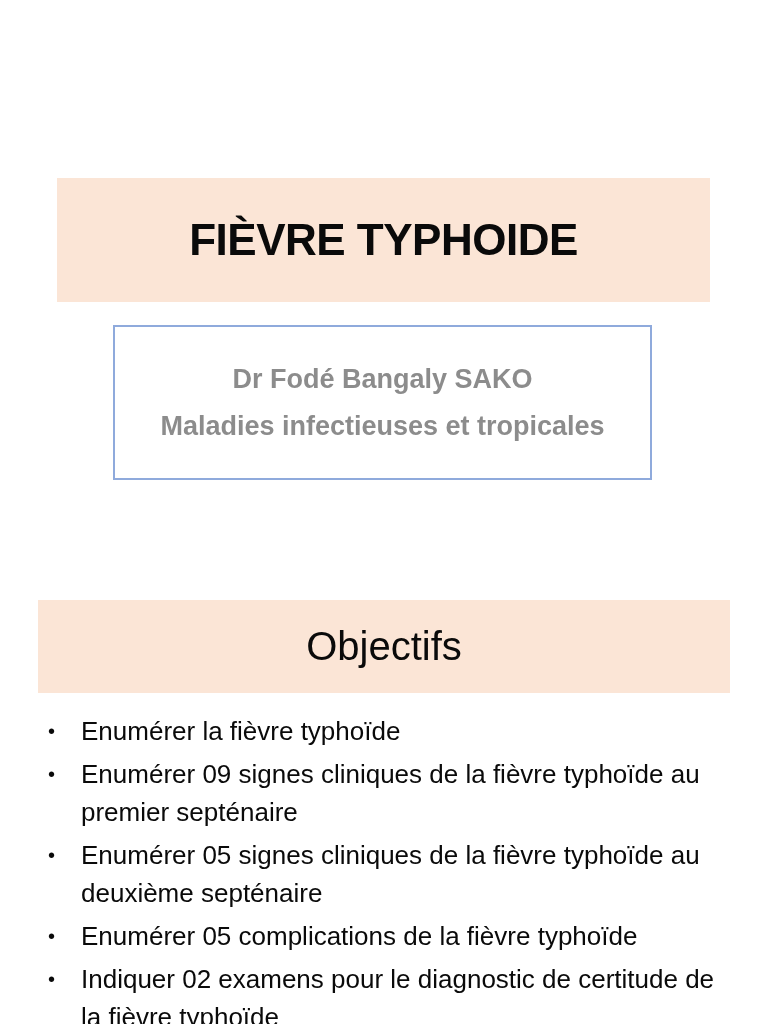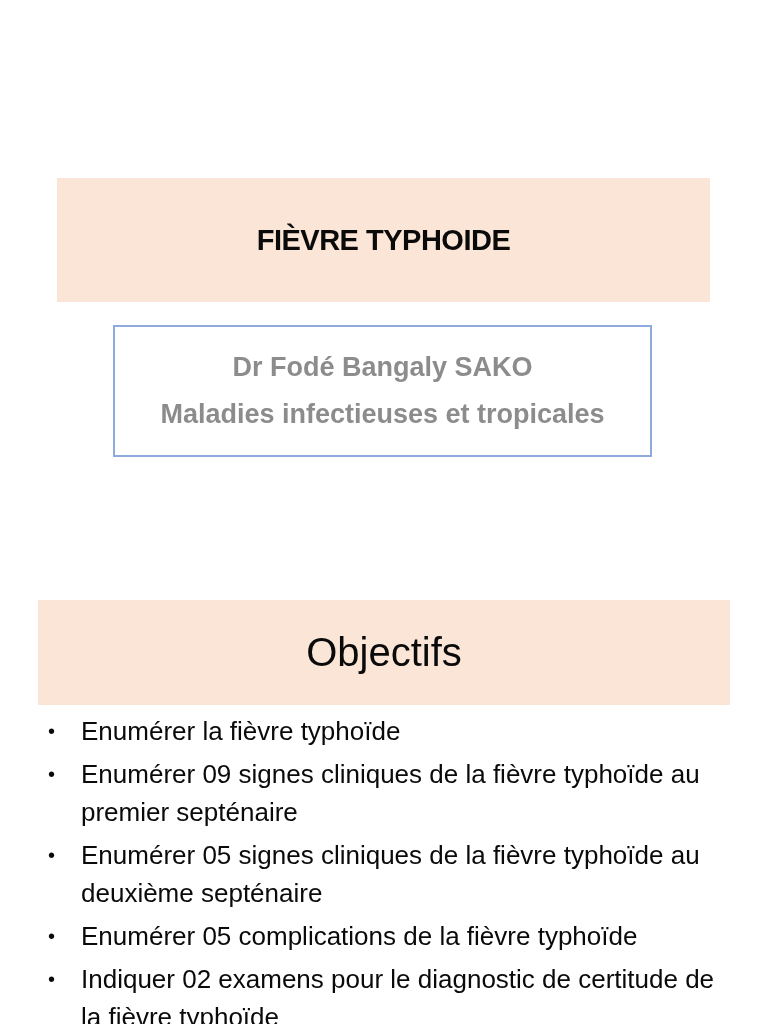--- a/index.html
+++ b/index.html
@@ -27,33 +27,33 @@
     top: 178px;
     width: 653px;
     height: 124px;
     background: #fbe5d6;
     display: flex;
     align-items: center;
     justify-content: center;
   }
   .title-banner h1 {
     margin: 0;
-    font-size: 29px;
+    font-size: 44px;
     font-weight: bold;
     letter-spacing: -0.5px;
     color: #0a0a0a;
     white-space: nowrap;
   }
   
   .author-box {
     position: absolute;
     left: 113px;
     top: 325px;
     width: 539px;
-    height: 132px;
+    height: 155px;
     box-sizing: border-box;
     border: 2px solid #8faadc;
     background: #ffffff;
     display: flex;
     flex-direction: column;
     align-items: center;
     justify-content: center;
     text-align: center;
   }
   .author-box p {
@@ -63,21 +63,21 @@
     line-height: 47px;
     color: #8c8c8c;
     white-space: nowrap;
   }
   
   .section-banner {
     position: absolute;
     left: 38px;
     top: 600px;
     width: 692px;
-    height: 105px;
+    height: 93px;
     background: #fbe5d6;
     display: flex;
     align-items: center;
     justify-content: center;
   }
   .section-banner h2 {
     margin: 0;
     font-size: 40px;
     font-weight: normal;
     color: #0a0a0a;

